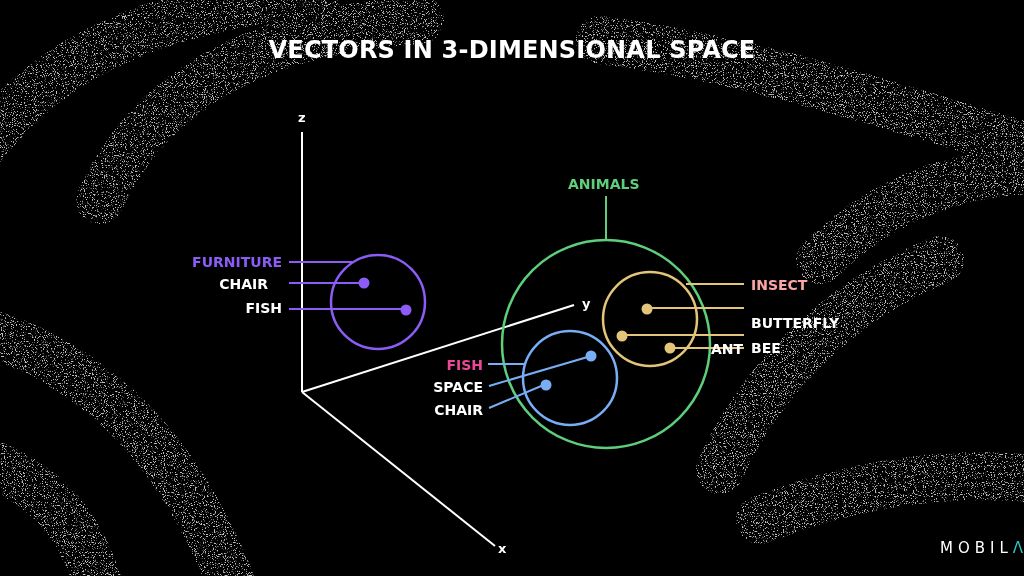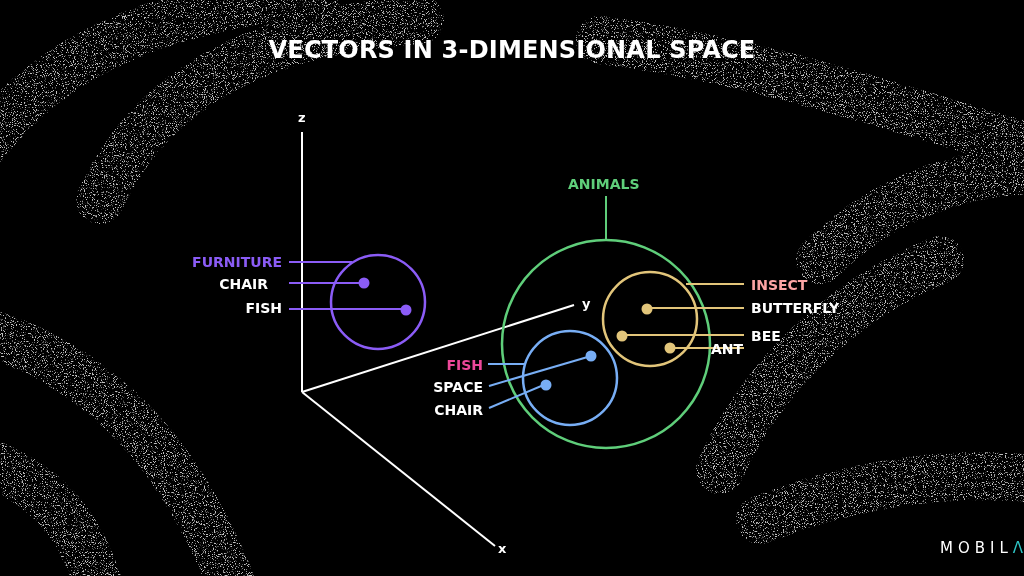--- a/index.html
+++ b/index.html
@@ -88,22 +88,22 @@
   <div class="axis" style="left:582px;top:296px">y</div>
   <div class="axis" style="left:498px;top:541px">x</div>
 
   <div class="lbl r" style="left:150px;width:132px;top:254px;color:#8b5cf6">FURNITURE</div>
   <div class="lbl r" style="left:136px;width:132px;top:276px">CHAIR</div>
   <div class="lbl r" style="left:150px;width:132px;top:300px">FISH</div>
 
   <div class="lbl" style="left:568px;top:176px;color:#5fce7a">ANIMALS</div>
 
   <div class="lbl" style="left:751px;top:277px;color:#fca5a5">INSECT</div>
-  <div class="lbl" style="left:751px;top:300px">BUTTERFLY</div>
-  <div class="lbl" style="left:751px;top:328px">BEE</div>
+  <div class="lbl" style="left:751px;top:315px">BUTTERFLY</div>
+  <div class="lbl" style="left:751px;top:340px">BEE</div>
   <div class="lbl" style="left:711px;top:341px">ANT</div>
 
   <div class="lbl r" style="left:380px;width:103px;top:357px;color:#ec4899">FISH</div>
   <div class="lbl r" style="left:380px;width:103px;top:379px">SPACE</div>
   <div class="lbl r" style="left:380px;width:103px;top:402px">CHAIR</div>
 
   <div class="logo"><span>MOBIL</span><span class="a">Λ</span><span>B</span></div>
 </div>
 
 </body></html>

